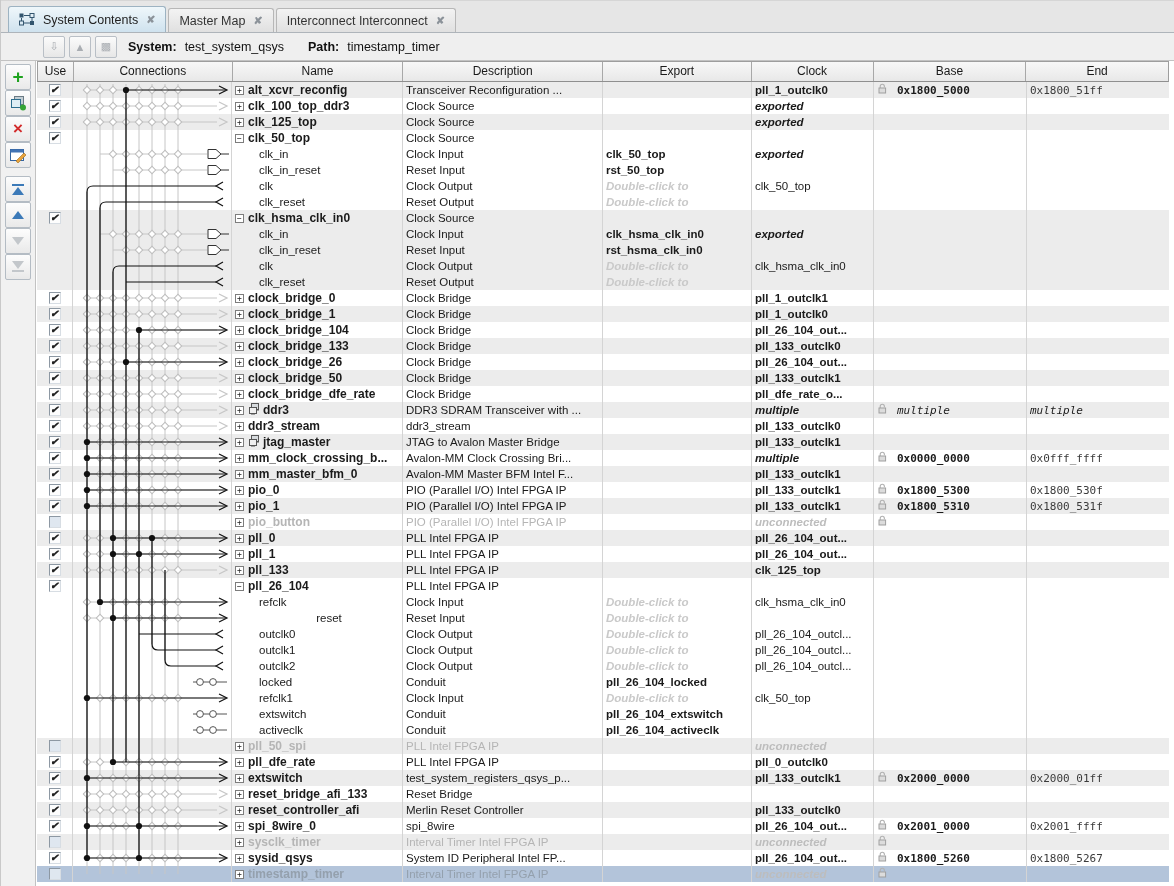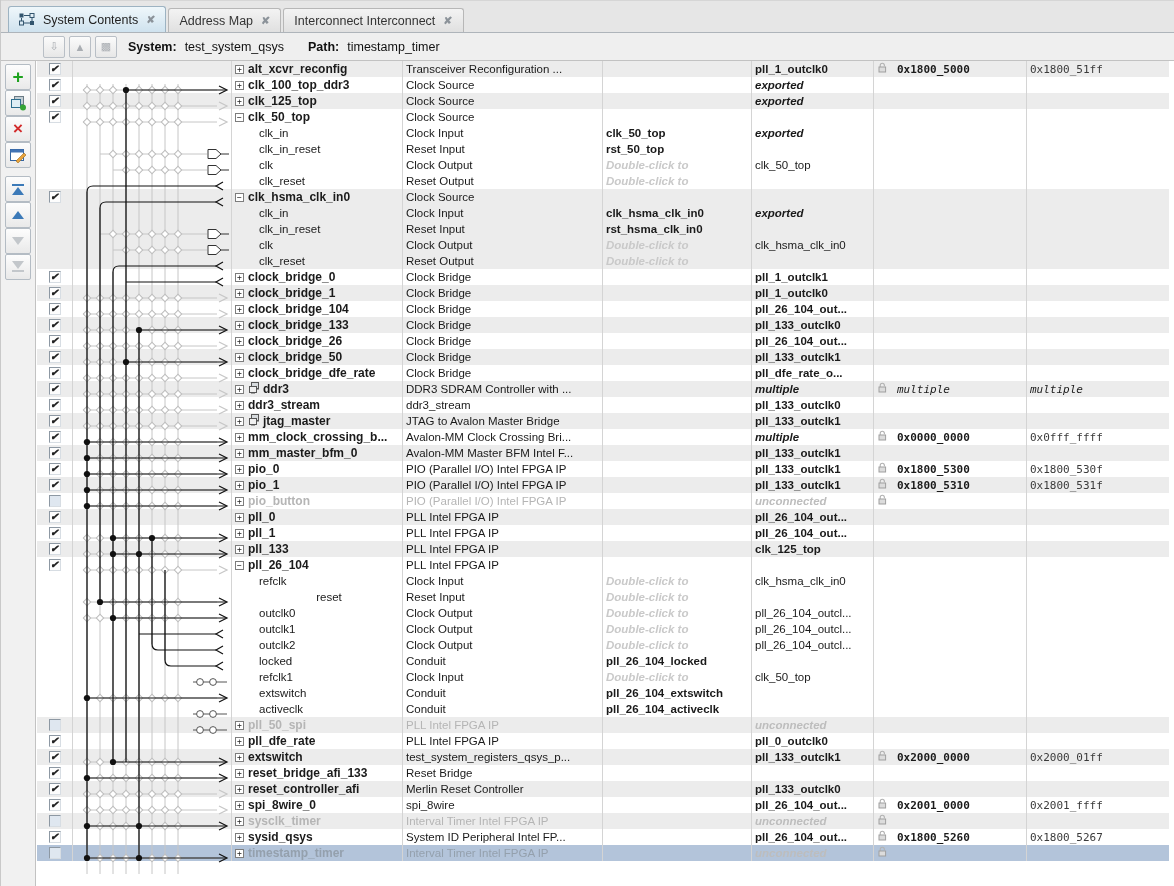--- a/index.html
+++ b/index.html
@@ -82,21 +82,21 @@
           <rect x="0.5" y="0.5" width="4" height="4" fill="#33556e"></rect>
           <rect x="11" y="0.5" width="4" height="4" fill="none" stroke="#33556e"></rect>
           <rect x="0.5" y="8" width="4" height="4" fill="none" stroke="#33556e"></rect>
           <rect x="11" y="8" width="4" height="4" fill="#33556e"></rect>
           <path d="M5 2.5 H11 M2.5 5 V8 M13 5 V8 M5 10 H11" stroke="#33556e" fill="none"></path>
         </svg>
         <span>System Contents</span>
         <span class="x">✘</span>
       </div>
       <div class="tab inactive">
-        <span>Address Map</span>
+        <span>Master Map</span>
         <span class="x">✘</span>
       </div>
       <div class="tab inactive">
         <span>Interconnect Interconnect</span>
         <span class="x">✘</span>
       </div>
     </div>
 
   <div class="subbar">
     <span id="subbtns" style="display:flex;gap:3px;">
@@ -141,20 +141,30 @@
       <div class="tool-btn" style="top: 167px;">
         <span class="tri down dis"></span>
       </div>
       <div class="tool-btn" style="top: 193px;">
         <span class="tri down dis"></span>
         <span class="bar dis"></span>
       </div>
     </div>
 
   <div class="tbl">
+    <div class="thead" id="thead">
+        <div class="th" style="width: 36px;">Use</div>
+        <div class="th" style="width: 159px;">Connections</div>
+        <div class="th" style="width: 171px;">Name</div>
+        <div class="th" style="width: 200px;">Description</div>
+        <div class="th" style="width: 149px;">Export</div>
+        <div class="th" style="width: 122px;">Clock</div>
+        <div class="th" style="width: 153px;">Base</div>
+        <div class="th" style="width: 142px;">End</div>
+      </div>
     <div class="tbody" id="tbody">
         <div class="row s1">
           <div class="cell c-use s1" style="width: 36px;">
             <div class="cb ck">✔</div>
           </div>
           <div class="cell" style="width: 159px;"></div>
           <div class="cell c-name" style="width: 171px;"><span class="toggle">+</span><span class="nm">alt_xcvr_reconfig</span></div>
           <div class="cell" style="width: 200px;">Transceiver Reconfiguration ...</div>
           <div class="cell " style="width: 149px;"></div>
           <div class="cell clk-b" style="width: 122px;">pll_1_outclk0</div>
@@ -379,21 +389,21 @@
         <div class="row s1">
           <div class="cell c-use s1" style="width: 36px;">
             <div class="cb ck">✔</div>
           </div>
           <div class="cell" style="width: 159px;"></div>
           <div class="cell c-name" style="width: 171px;"><span class="toggle">+</span><svg class="comp-ic" width="12" height="12" viewBox="0 0 12 12">
               <rect x="3.5" y="0.5" width="7" height="6" fill="#d7dbde" stroke="#555"></rect>
               <rect x="1.5" y="4.5" width="7" height="6" fill="#efefef" stroke="#555"></rect>
               <path d="M3 11 h4 M9 7 h2" stroke="#555"></path>
             </svg><span class="nm">ddr3</span></div>
-          <div class="cell" style="width: 200px;">DDR3 SDRAM Controller with ...</div>
+          <div class="cell" style="width: 200px;">DDR3 SDRAM Transceiver with ...</div>
           <div class="cell " style="width: 149px;"></div>
           <div class="cell clk-e" style="width: 122px;">multiple</div>
           <div class="cell c-base" style="width: 153px;"><svg class="lk" width="9" height="11" viewBox="0 0 9 11">
               <path d="M2.2 5 V3.4 A2.1 2.1 0 0 1 6.4 3.4 V4.2" fill="none" stroke="#b2b2b2" stroke-width="1.1"></path>
               <rect x="1" y="5" width="6.6" height="5" fill="#dcdcdc" stroke="#9f9f9f"></rect>
             </svg><span class="addr-i">multiple</span></div>
           <div class="cell" style="width: 142px; border-right: none;"><span class="addr-i">multiple</span></div>
         </div>
         <div class="row s0">
           <div class="cell c-use s0" style="width: 36px;">

